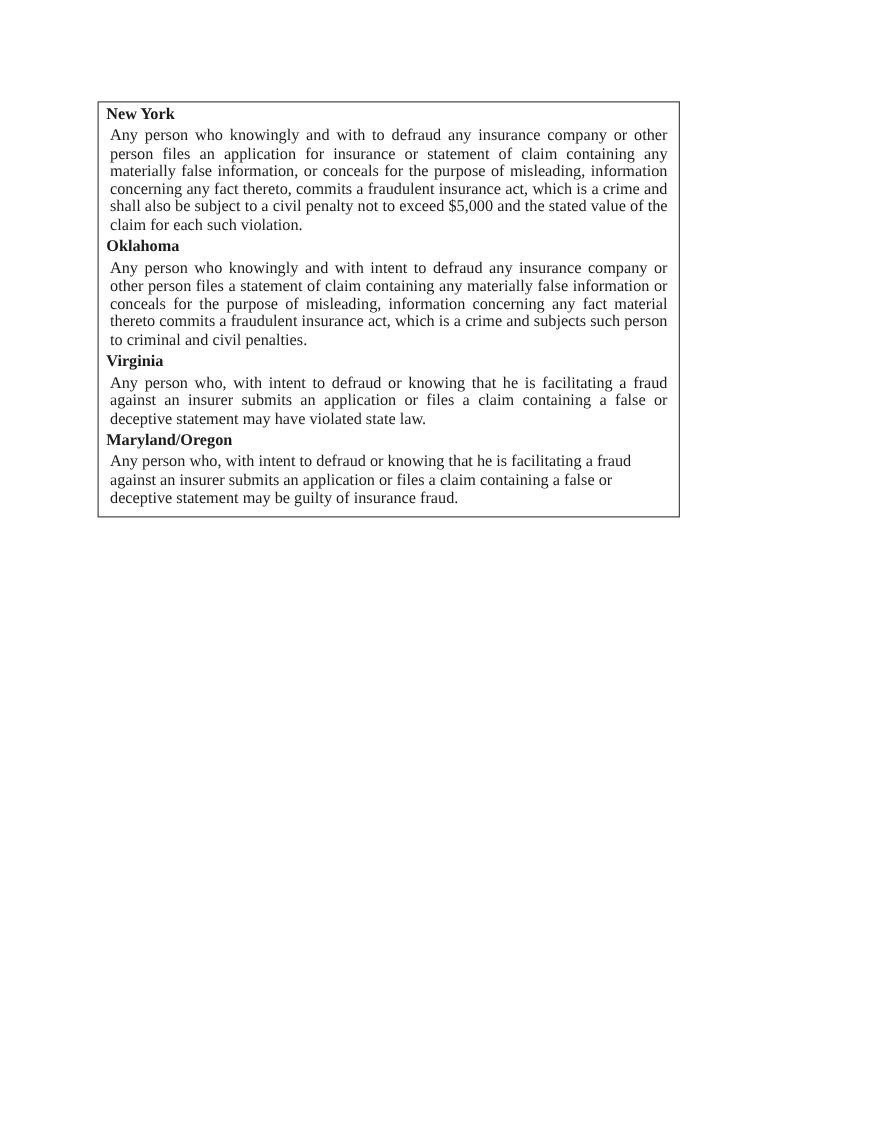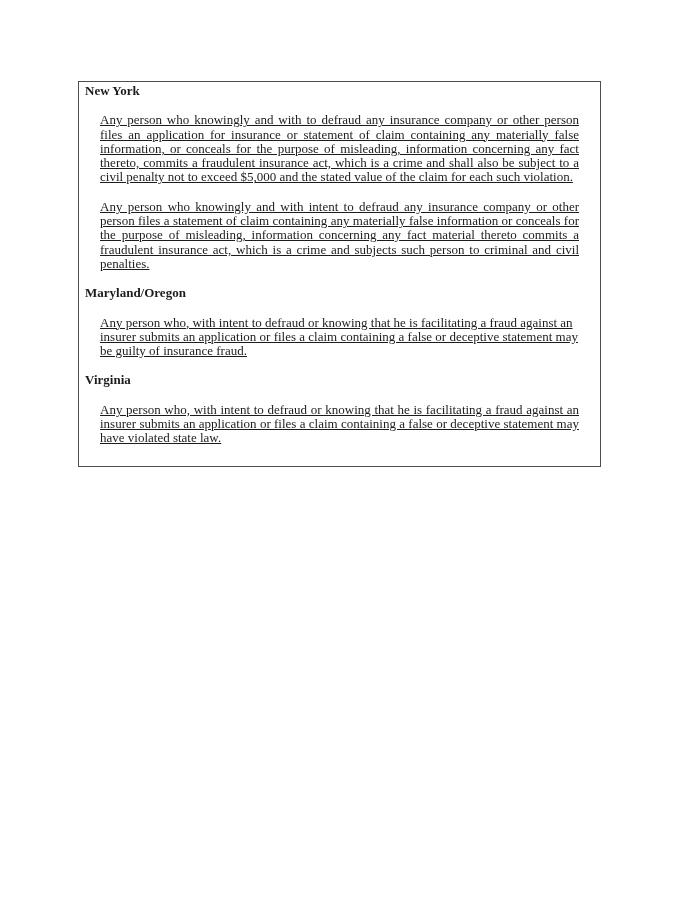--- a/index.html
+++ b/index.html
@@ -11,67 +11,67 @@
     position: relative;
     width: 696px;
     height: 900px;
     background: #ffffff;
     overflow: hidden;
   }
   .notice-box {
     position: absolute;
     left: 78px;
     top: 81px;
-    width: 523px;
+    width: 466px;
     box-sizing: border-box;
     border: 1px solid #4d4d4d;
     padding: 2px 6px 5px 6px;
     font-family: "Liberation Serif", serif;
     font-size: 13px;
     line-height: 14.3px;
     color: #1c1c1c;
     -webkit-font-smoothing: antialiased;
   }
   .section-heading {
     font-weight: bold;
     text-align: left;
   }
   .section-body {
-    margin: 15px;
-    text-decoration: underline;
+    margin: 3px;
   }
   .align-justify {
     text-align: justify;
   }
   .align-left {
     text-align: left;
   }
 </style>
 </head>
 <body>
 
 <div class="page">
   <div class="notice-box">
 
     <div class="section">
       <div class="section-heading">New York</div>
       <p class="section-body align-justify">Any person who knowingly and with to defraud any insurance company or other person files an application for insurance or statement of claim containing any materially false information, or conceals for the purpose of misleading, information concerning any fact thereto, commits a fraudulent insurance act, which is a crime and shall also be subject to a civil penalty not to exceed $5,000 and the stated value of the claim for each such violation.</p>
     </div>
 
     <div class="section">
+      <div class="section-heading">Oklahoma</div>
     </div>
 
     <div class="section">
       <p class="section-body align-justify">Any person who knowingly and with intent to defraud any insurance company or other person files a statement of claim containing any materially false information or conceals for the purpose of misleading, information concerning any fact material thereto commits a fraudulent insurance act, which is a crime and subjects such person to criminal and civil penalties.</p>
     </div>
 
     <div class="section">
-      <div class="section-heading">Maryland/Oregon</div>
-      <p class="section-body align-left">Any person who, with intent to defraud or knowing that he is facilitating a fraud against an insurer submits an application or files a claim containing a false or deceptive statement may be guilty of insurance fraud.</p>
+      <div class="section-heading">Virginia</div>
+      <p class="section-body align-justify">Any person who, with intent to defraud or knowing that he is facilitating a fraud against an insurer submits an application or files a claim containing a false or deceptive statement may have violated state law.</p>
     </div>
 
     <div class="section">
-      <div class="section-heading">Virginia</div>
-      <p class="section-body align-justify">Any person who, with intent to defraud or knowing that he is facilitating a fraud against an insurer submits an application or files a claim containing a false or deceptive statement may have violated state law.</p>
+      <div class="section-heading">Maryland/Oregon</div>
+      <p class="section-body align-left">Any person who, with intent to defraud or knowing that he is facilitating a fraud against an insurer submits an application or files a claim containing a false or deceptive statement may be guilty of insurance fraud.</p>
     </div>
 
   </div>
 </div>
 
 </body></html>

